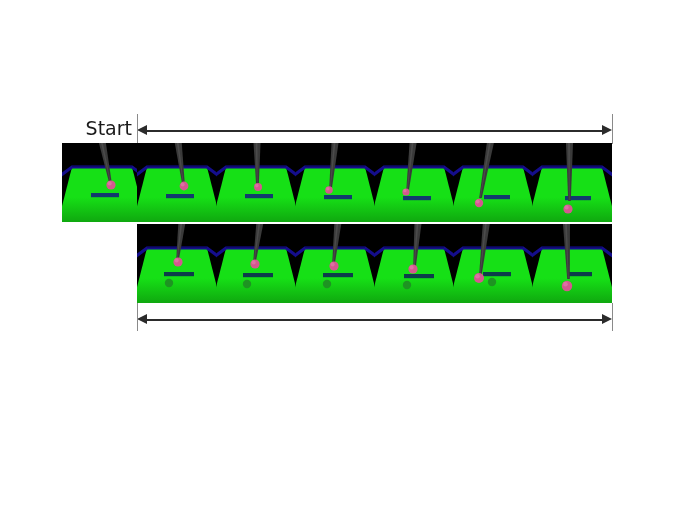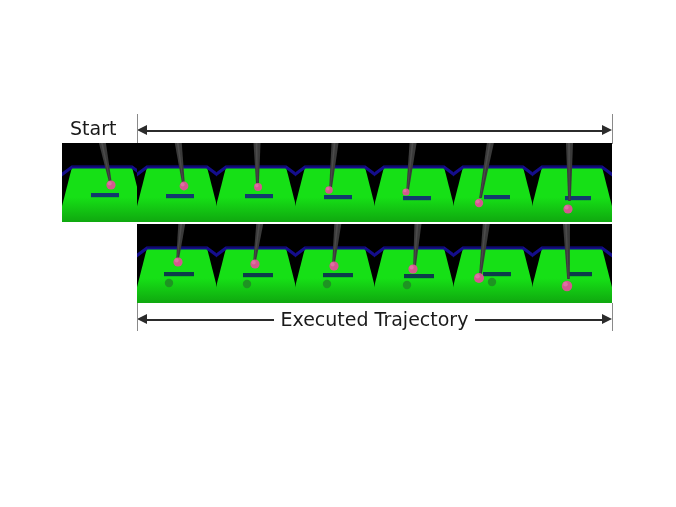--- a/index.html
+++ b/index.html
@@ -30,21 +30,21 @@
     line-height: 19px;
     color: #1a1a1a;
     white-space: nowrap;
     font-family: "DejaVu Sans", sans-serif;
   }
 
   #start-label {
     left: 70px;
     top: 119px;
     width: 62px;
-    text-align: left;
+    text-align: right;
   }
 
   
   .arrow-row {
     position: absolute;
     height: 20px;
   }
   .arrow-line {
     position: absolute;
     top: 9px;
@@ -105,21 +105,20 @@
   <div class="arrow-row" id="planned-arrow" style="left: 137px; top: 121px; width: 475px;">
       <div class="arrow-line" style="left: 9px; width: 457px;"></div>
       <div class="arrow-head left" style="left: 0px;"></div>
       <div class="arrow-head right" style="left: 465px;"></div>
     </div>
 
   <div class="arrow-row" id="executed-arrow" style="left: 137px; top: 310px; width: 475px;">
       <div class="arrow-line" style="left: 9px; width: 457px;"></div>
       <div class="arrow-head left" style="left: 0px;"></div>
       <div class="arrow-head right" style="left: 465px;"></div>
-      <div class="arrow-caption" style="left: 136.5px;">Executed Trajectory</div>
     </div>
 
   <div class="vtick" id="tick-start" style="left: 137px; top: 114px; height: 30px;"></div>
   <div class="vtick" id="tick-right-top" style="left: 612px; top: 114px; height: 30px;"></div>
   <div class="vtick" id="tick-left-bottom" style="left: 137px; top: 303px; height: 28px;"></div>
   <div class="vtick" id="tick-right-bottom" style="left: 612px; top: 303px; height: 28px;"></div>
 
   <div class="strip" id="strip-planned" style="left: 62px; top: 143px; width: 550px; height: 79px;">
       <div class="frame" style="left: 0px; width: 80px;">
         <svg width="80" height="79" viewBox="0 0 80 79">

